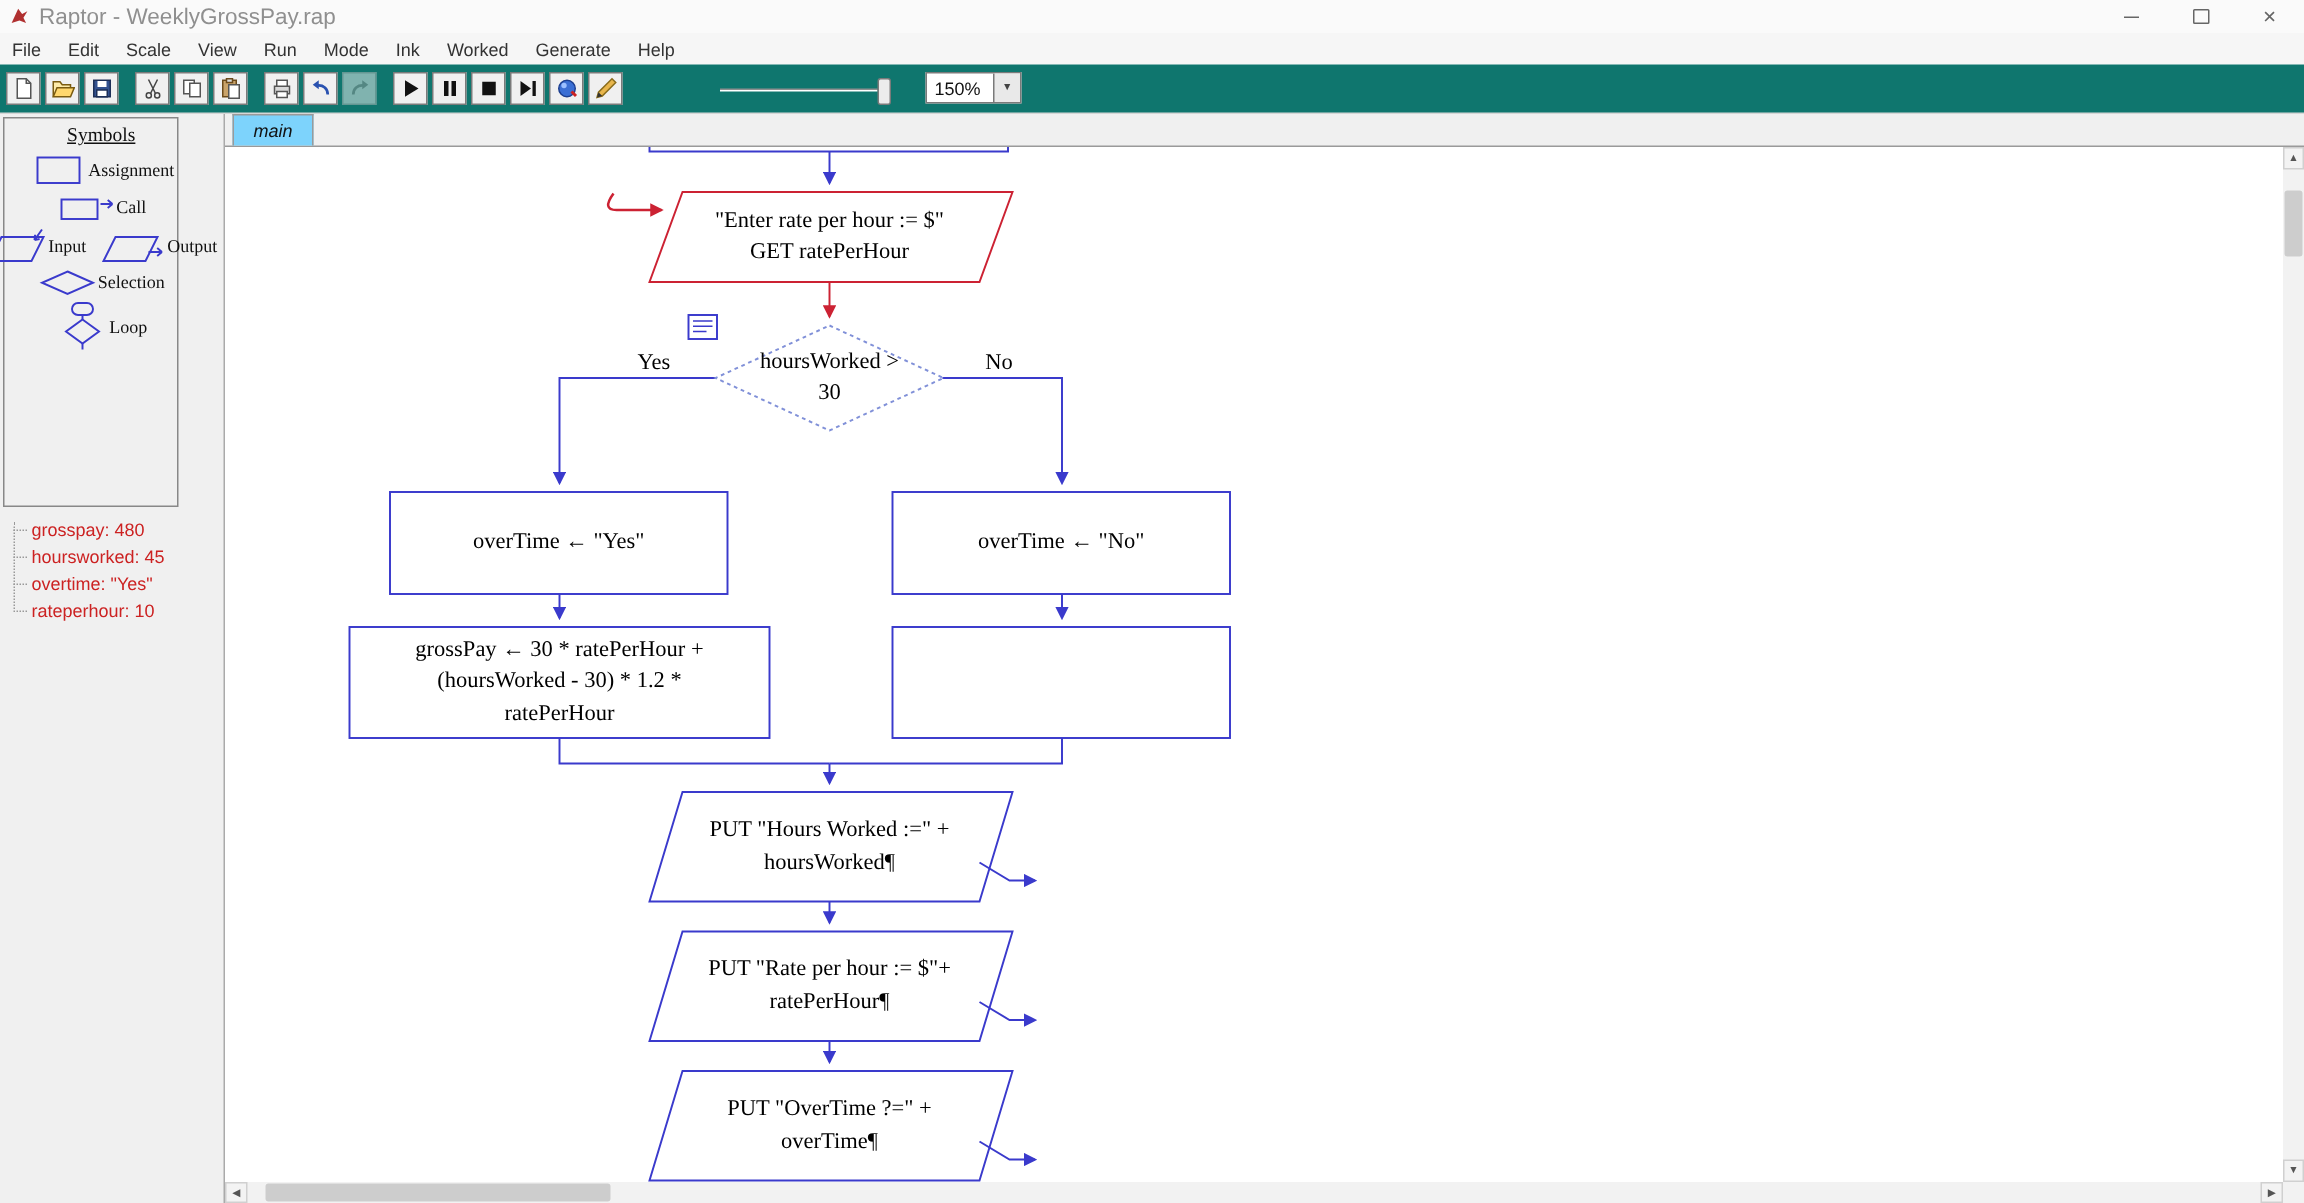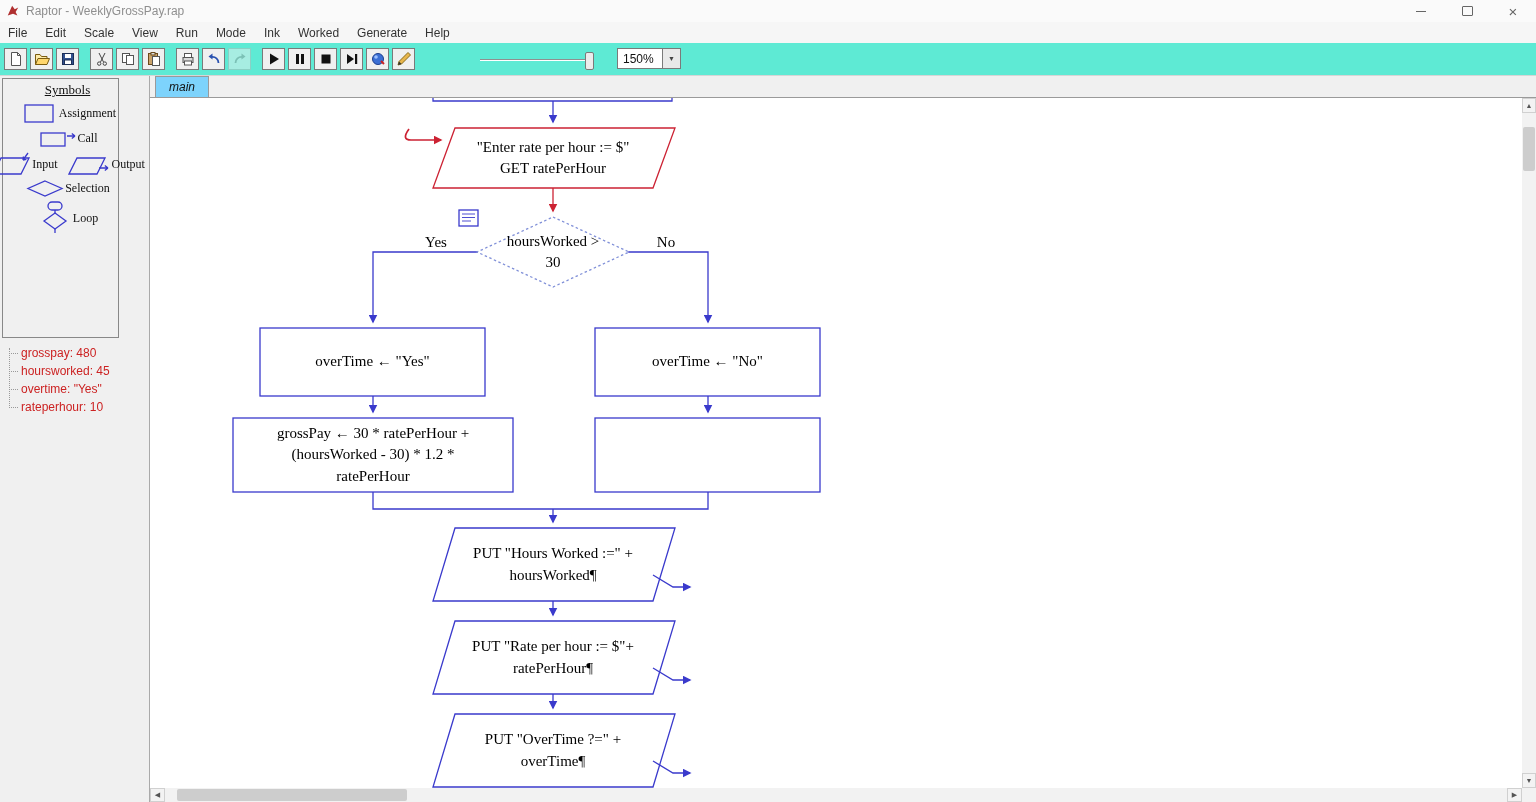--- a/index.html
+++ b/index.html
@@ -3,35 +3,35 @@
 <meta charset="utf-8">
 <style>
   html,body { margin:0; padding:0; background:#ddd; }
   #app { position:relative; width:1536px; height:802px; background:#fff; overflow:hidden;
          font-family:"Liberation Sans", sans-serif; user-select:none; }
 
   
   .titlebar { position:absolute; left:0; top:0; width:100%; height:22px; background:#fafafa;
               display:flex; align-items:center; }
   .appicon { margin:0 6px; display:flex; }
-  .title { font-size:12px; color:#8f8f8f; }
+  .title { font-size:15px; color:#8f8f8f; }
   .wctrls { margin-left:auto; display:flex; height:100%; }
   .wbtn { width:46px; display:flex; align-items:center; justify-content:center; color:#666; }
   .minglyph { width:10px; height:1px; background:#666; }
   .maxglyph { width:9px; height:8px; border:1px solid #666; border-radius:1px; }
   .closeglyph { font-size:15px; line-height:1; color:#666; }
 
   
   .menubar { position:absolute; left:0; top:22px; width:100%; height:21px; background:#f6f6f6;
              display:flex; align-items:center; font-size:12px; color:#333; }
   .mitem { padding:0 9px; }
   .mitem:first-child { padding-left:8px; }
 
   
-  .toolbar { position:absolute; left:0; top:43px; width:100%; height:33px; background:#5eead4;
+  .toolbar { position:absolute; left:0; top:43px; width:100%; height:33px; background:#0f766e;
              border-bottom:1px solid #d6d6d6; display:flex; align-items:center; padding-left:4px;
              box-sizing:border-box; }
   .tbtn { width:23px; height:22px; margin-right:3px; border:1px solid #7a7a7a; background:#f0f0f0;
           display:flex; align-items:center; justify-content:center; padding:0; }
   .tbtn.disabled { border-color:#b8b8b8; opacity:.5; }
   .gap { margin-left:8px; }
   .slider { position:absolute; left:480px; top:9px; width:114px; height:16px; }
   .slider .track { position:absolute; left:0; right:9px; top:7px; height:0;
                    border-top:1px solid #8f8f8f; border-bottom:1px solid #fff; }
   .slider .thumb { position:absolute; right:0; top:0; width:7px; height:16px; background:#ececec;

